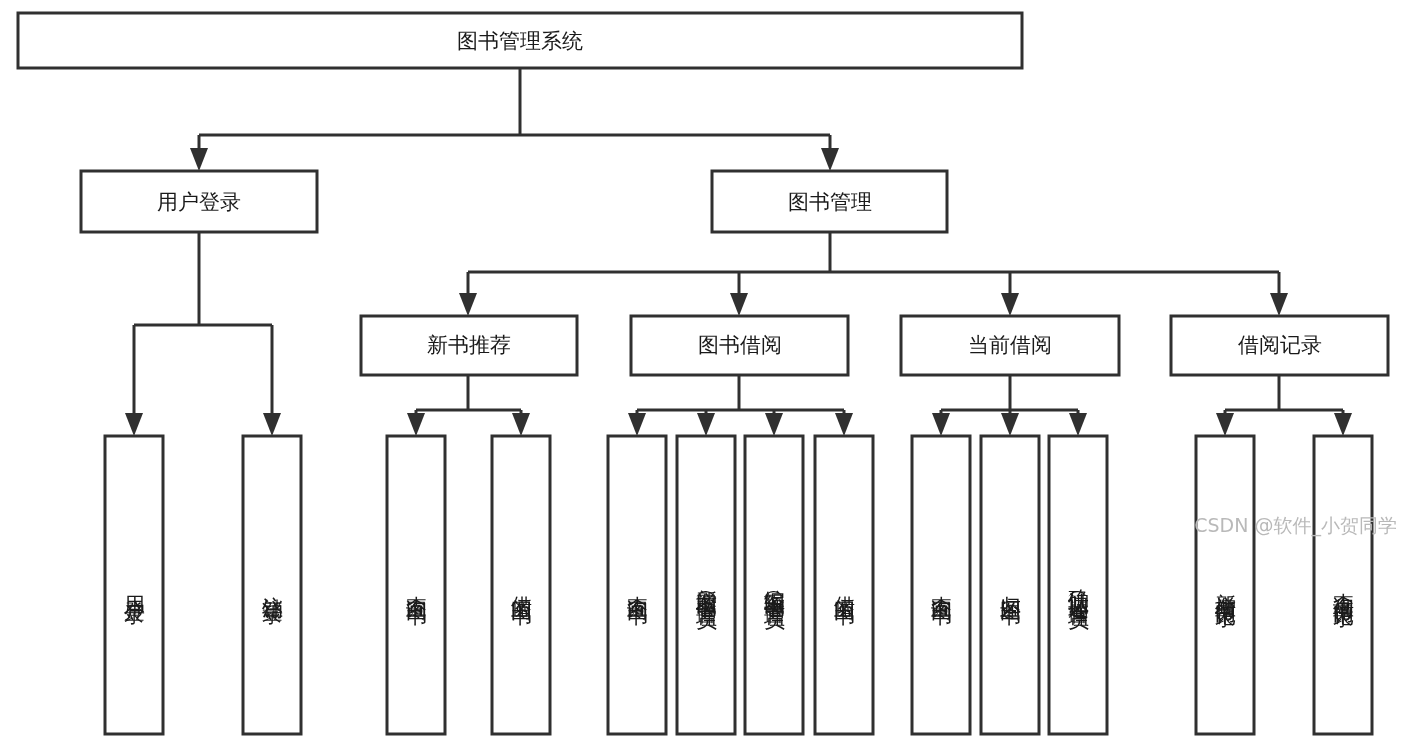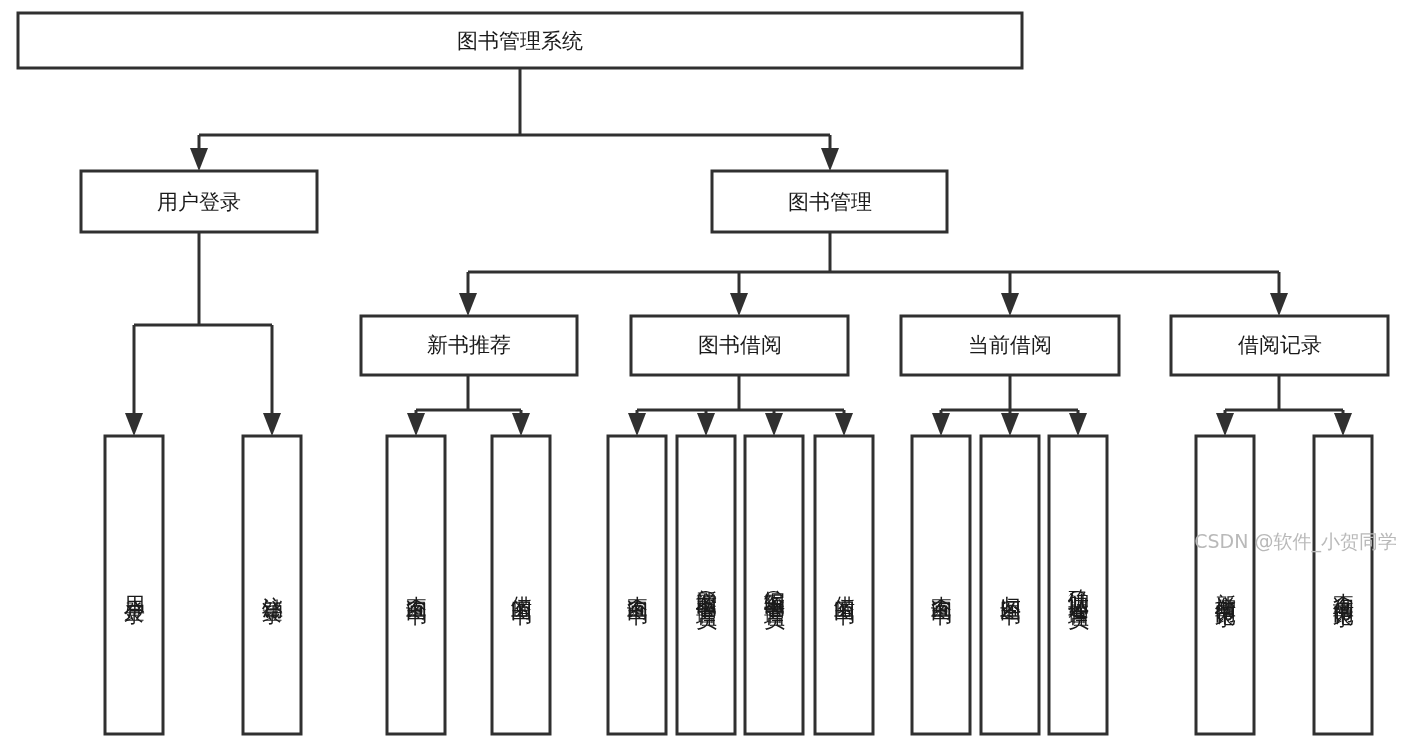--- a/index.html
+++ b/index.html
@@ -61,21 +61,21 @@
     white-space: nowrap;
     text-align: center;
     display: flex;
     align-items: center;
     justify-content: center;
     pointer-events: none;
   }
   .watermark {
     position: absolute;
     right: 8px;
-    bottom: 4px;
+    bottom: 20px;
     font-family: "DejaVu Sans", "Liberation Sans", sans-serif;
     font-size: 19px;
     color: #b9b9b9;
     white-space: nowrap;
     text-align: right;
   }
 </style>
 </head>
 <body>
 

